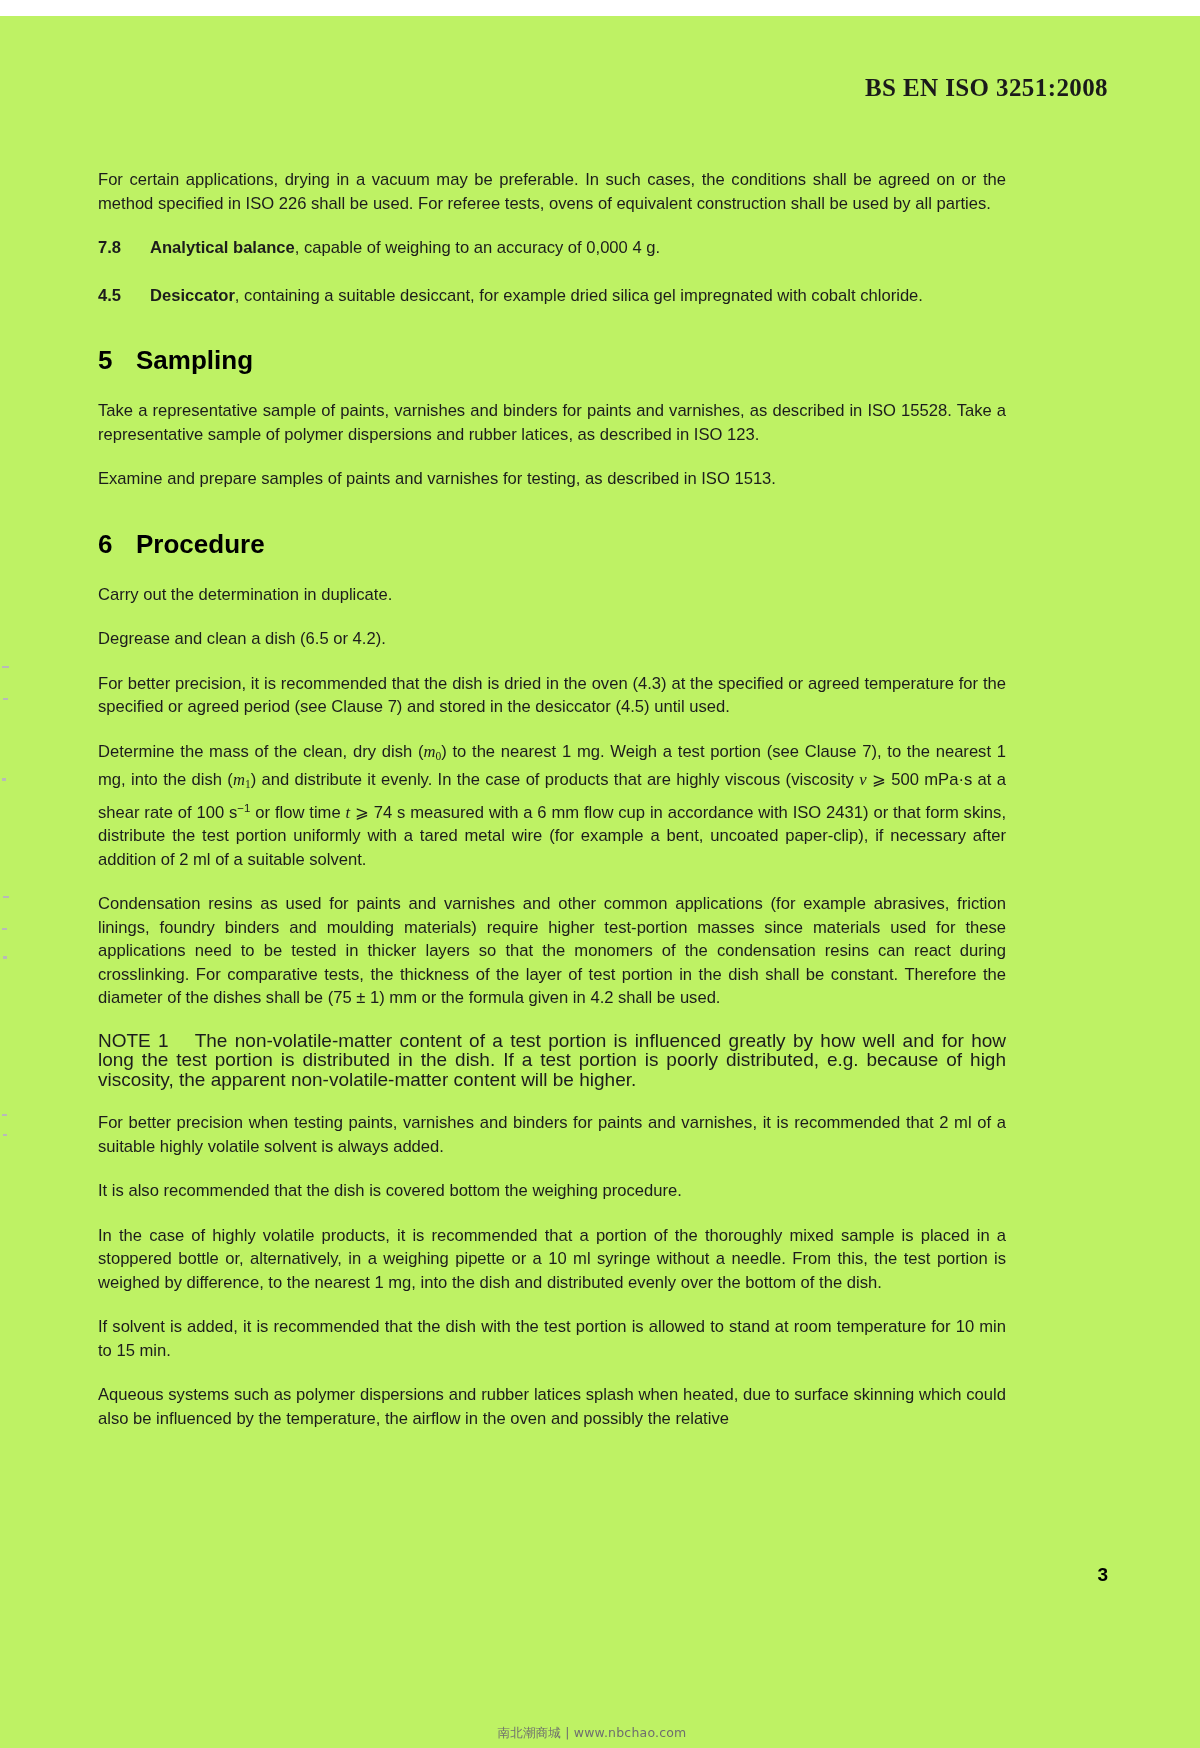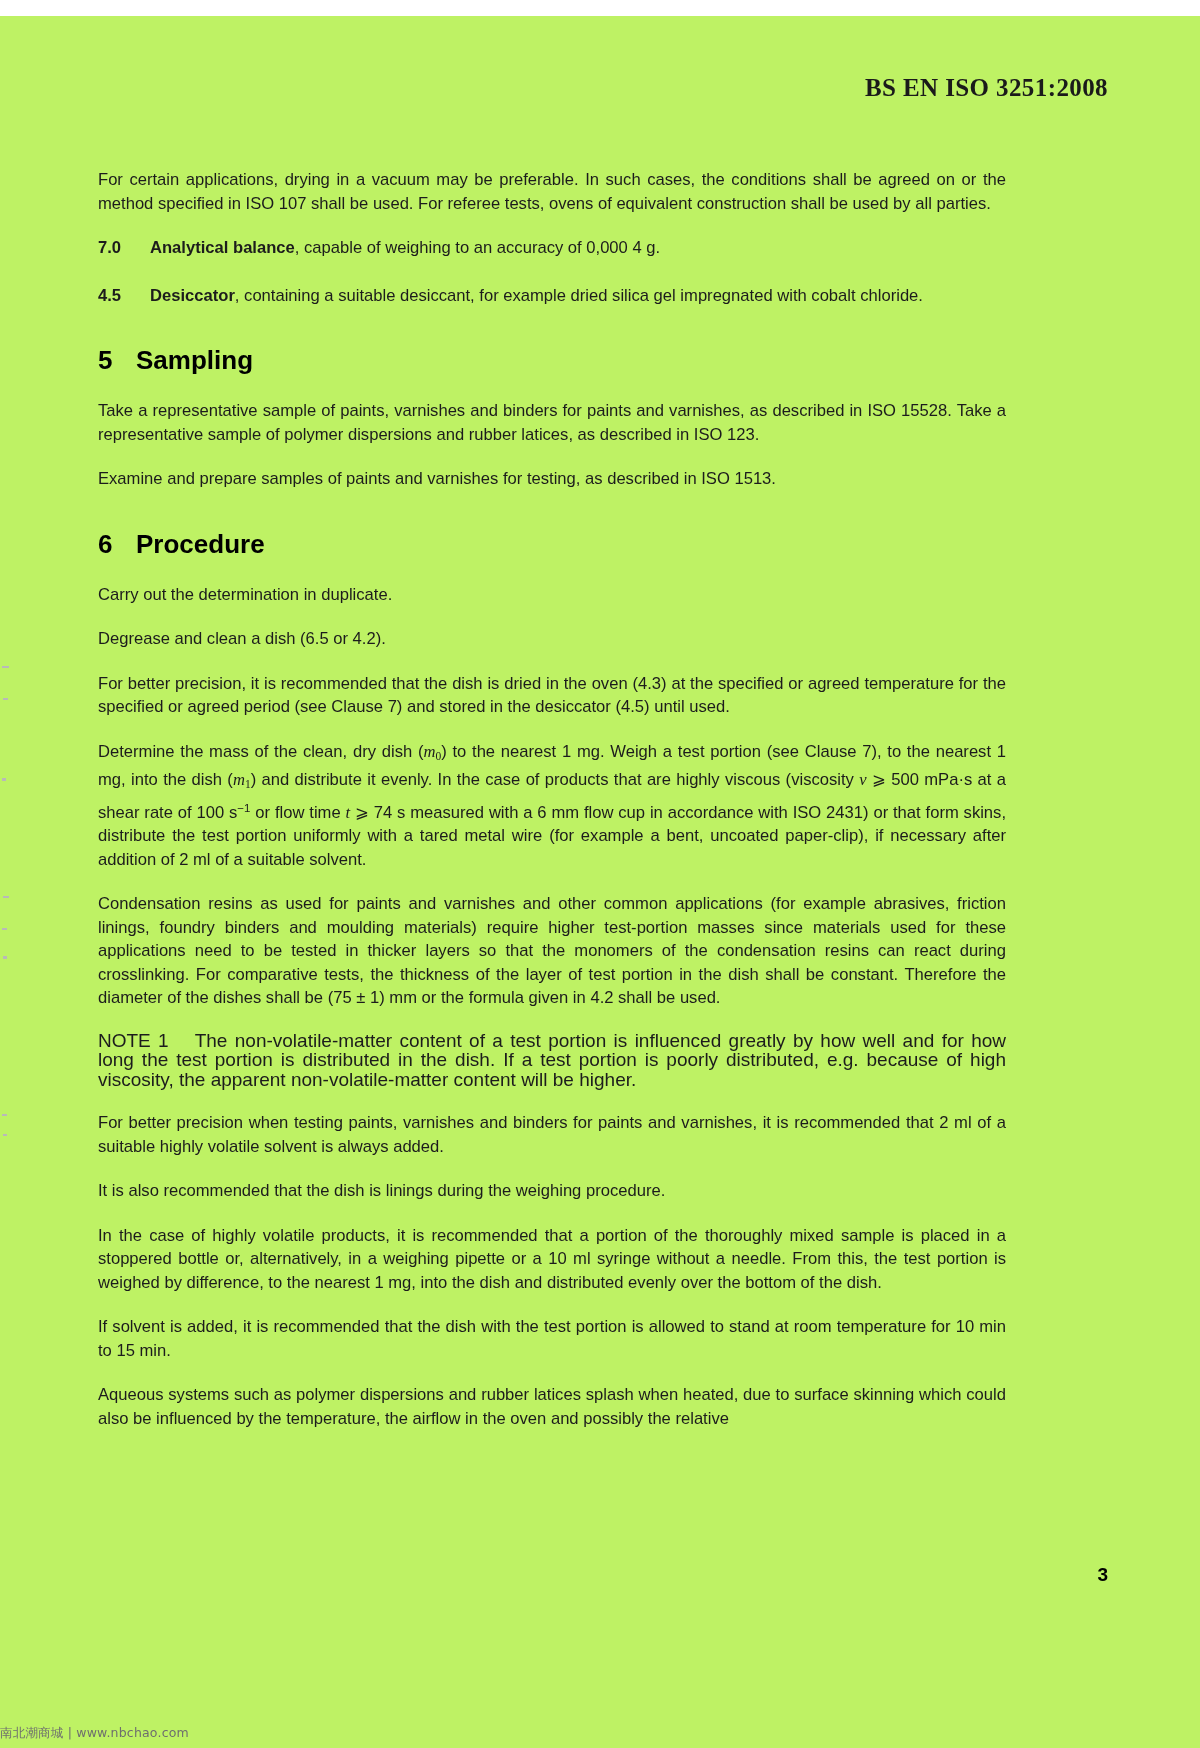--- a/index.html
+++ b/index.html
@@ -109,21 +109,21 @@
     font-weight: bold;
     color: #000;
   }
 
   
   .footer-watermark {
     position: absolute;
     left: 0;
     right: 16px;
     bottom: 22px;
-    text-align: left;
+    text-align: center;
     font-size: 12.5px;
     color: #6e6e6e;
     font-family: "DejaVu Sans", sans-serif;
     letter-spacing: 0.2px;
   }
 
   
   .edge-marks {
     position: absolute;
     left: 0;
@@ -151,24 +151,24 @@
     <i style="top:912px;left:2px;width:5px;height:2px;"></i>
     <i style="top:940px;left:3px;width:4px;height:3px;"></i>
     <i style="top:1098px;left:2px;width:5px;height:2px;"></i>
     <i style="top:1118px;left:3px;width:4px;height:2px;"></i>
   </div>
 
   <div class="doc-header">BS EN ISO 3251:2008</div>
 
   <div class="content">
 
-    <p class="body-text">For certain applications, drying in a vacuum may be preferable. In such cases, the conditions shall be agreed on or the method specified in ISO 107 shall be used. For referee tests, ovens of equivalent construction shall be used by all parties.</p>
+    <p class="body-text">For certain applications, drying in a vacuum may be preferable. In such cases, the conditions shall be agreed on or the method specified in ISO 226 shall be used. For referee tests, ovens of equivalent construction shall be used by all parties.</p>
 
     <p class="body-text" style="margin-bottom:24px;">
-      <span class="clause-num">7.0</span><span class="term">Analytical balance</span><span>, capable of weighing to an accuracy of 0,000 4 g.</span>
+      <span class="clause-num">7.8</span><span class="term">Analytical balance</span><span>, capable of weighing to an accuracy of 0,000 4 g.</span>
     </p>
 
     <p class="body-text">
       <span class="clause-num">4.5</span><span class="term">Desiccator</span><span>, containing a suitable desiccant, for example dried silica gel impregnated with cobalt chloride.</span>
     </p>
 
     <h2 class="section-heading gap-before-5">
       <span class="h-num">5</span><span>Sampling</span>
     </h2>
 
@@ -191,21 +191,21 @@
     </p>
 
     <p class="body-text">Condensation resins as used for paints and varnishes and other common applications (for example abrasives, friction linings, foundry binders and moulding materials) require higher test-portion masses since materials used for these applications need to be tested in thicker layers so that the monomers of the condensation resins can react during crosslinking. For comparative tests, the thickness of the layer of test portion in the dish shall be constant. Therefore the diameter of the dishes shall be (75 ± 1) mm or the formula given in 4.2 shall be used.</p>
 
     <p class="note-text">
       <span class="note-label">NOTE 1</span><span class="note-gap"></span><span>The non-volatile-matter content of a test portion is influenced greatly by how well and for how long the test portion is distributed in the dish. If a test portion is poorly distributed, e.g. because of high viscosity, the apparent non-volatile-matter content will be higher.</span>
     </p>
 
     <p class="body-text">For better precision when testing paints, varnishes and binders for paints and varnishes, it is recommended that 2 ml of a suitable highly volatile solvent is always added.</p>
 
-    <p class="body-text">It is also recommended that the dish is linings during the weighing procedure.</p>
+    <p class="body-text">It is also recommended that the dish is covered bottom the weighing procedure.</p>
 
     <p class="body-text">In the case of highly volatile products, it is recommended that a portion of the thoroughly mixed sample is placed in a stoppered bottle or, alternatively, in a weighing pipette or a 10 ml syringe without a needle. From this, the test portion is weighed by difference, to the nearest 1 mg, into the dish and distributed evenly over the bottom of the dish.</p>
 
     <p class="body-text">If solvent is added, it is recommended that the dish with the test portion is allowed to stand at room temperature for 10 min to 15 min.</p>
 
     <p class="body-text">Aqueous systems such as polymer dispersions and rubber latices splash when heated, due to surface skinning which could also be influenced by the temperature, the airflow in the oven and possibly the relative</p>
 
   </div>
 
   <div class="page-number">3</div>

